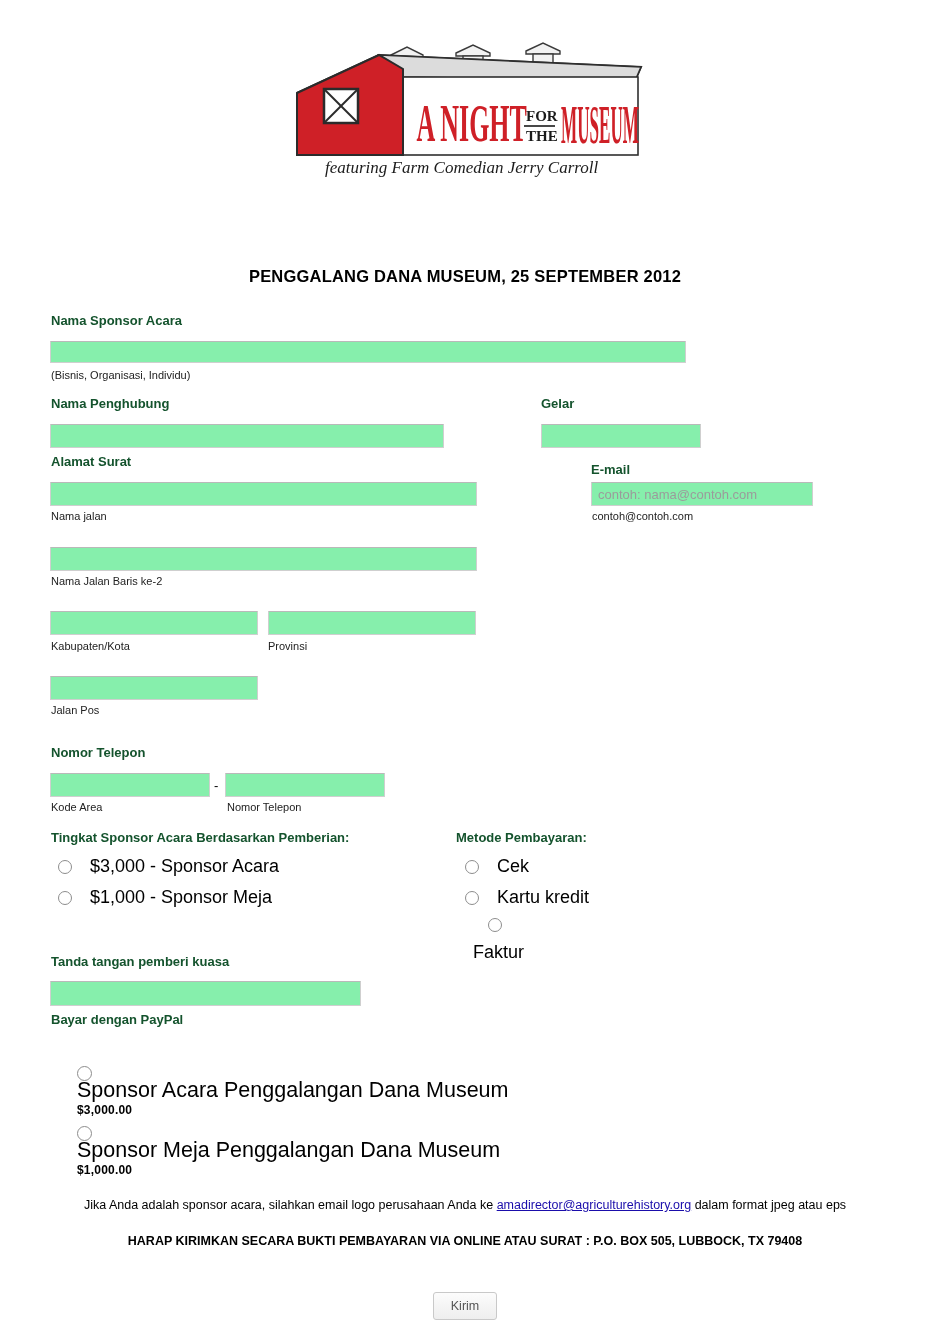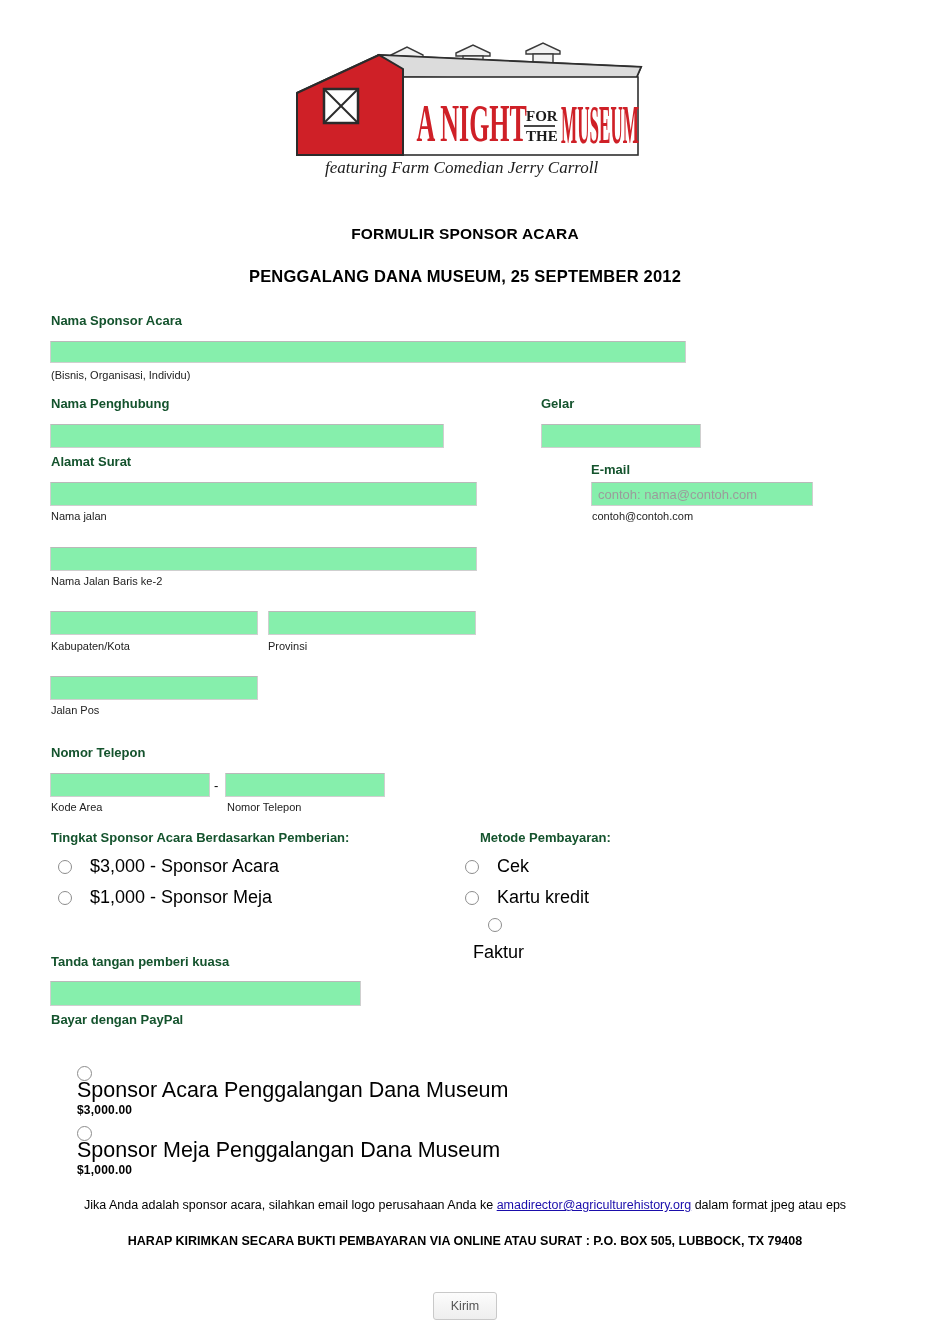--- a/index.html
+++ b/index.html
@@ -189,21 +189,20 @@
       <text x="126" y="108" font-family="Liberation Serif, serif" font-size="52" font-weight="bold" fill="#cf2027" transform="scale(1.06,1)" textLength="104" lengthAdjust="spacingAndGlyphs">A NIGHT</text>
       <text x="243" y="88" font-family="Liberation Serif, serif" font-size="15" font-weight="bold" fill="#1b1b1b">FOR</text>
       <line x1="241" y1="93" x2="272" y2="93" stroke="#1b1b1b" stroke-width="1.6"></line>
       <text x="243" y="108" font-family="Liberation Serif, serif" font-size="15" font-weight="bold" fill="#1b1b1b">THE</text>
       <text x="278" y="110" font-family="Liberation Serif, serif" font-size="54" font-weight="bold" fill="#cf2027" textLength="78" lengthAdjust="spacingAndGlyphs">MUSEUM</text>
 
       <text x="42" y="140" font-family="Liberation Serif, serif" font-size="17" font-style="italic" fill="#1b1b1b">featuring Farm Comedian Jerry Carroll</text>
     </svg>
   </div>
 
-  <div class="title t1">FORMULIR SPONSOR ACARA</div>
   <div class="title t2">PENGGALANG DANA MUSEUM, 25 SEPTEMBER 2012</div>
 
   <div class="lbl" style="left:51px; top:313px;">Nama Sponsor Acara</div>
   <input class="fld" style="left: 50px; top: 341px; width: 636px; height: 22px;" placeholder="">
   <div class="sub" style="left:51px; top:369px;">(Bisnis, Organisasi, Individu)</div>
 
   <div class="lbl" style="left:51px; top:396px;">Nama Penghubung</div>
   <input class="fld" style="left: 50px; top: 424px; width: 394px;" placeholder="">
 
   <div class="lbl" style="left:541px; top:396px;">Gelar</div>
@@ -241,21 +240,21 @@
 
   <div class="radio-row" style="left:58px; top:856px;">
     <span class="radio"></span>
     <span class="rtext">$3,000 - Sponsor Acara</span>
   </div>
   <div class="radio-row" style="left:58px; top:887px;">
     <span class="radio"></span>
     <span class="rtext">$1,000 - Sponsor Meja</span>
   </div>
 
-  <div class="lbl" style="left:456px; top:830px;margin-left:24px;">Metode Pembayaran:</div>
+  <div class="lbl" style="left:456px; top:830px;">Metode Pembayaran:</div>
 
   <div class="radio-row" style="left:465px; top:856px;">
     <span class="radio"></span>
     <span class="rtext">Cek</span>
   </div>
   <div class="radio-row" style="left:465px; top:887px;">
     <span class="radio"></span>
     <span class="rtext">Kartu kredit</span>
   </div>
   <div class="radio-row" style="left:465px; top:918px;flex-direction:column;">

